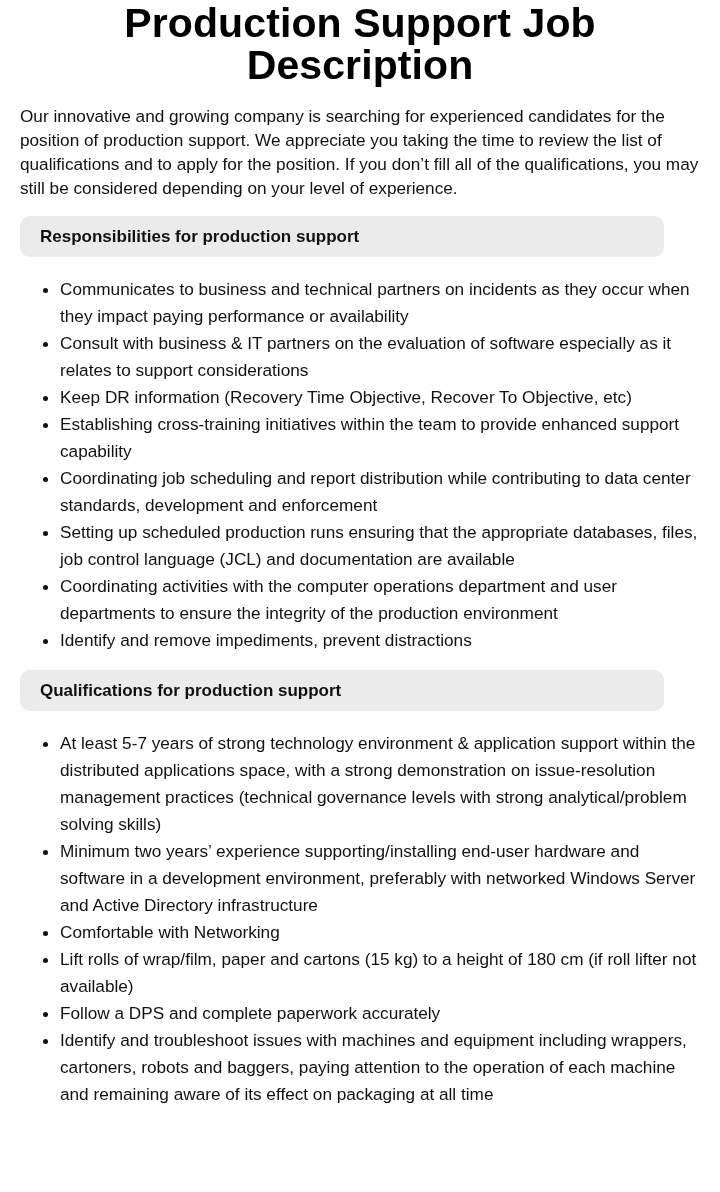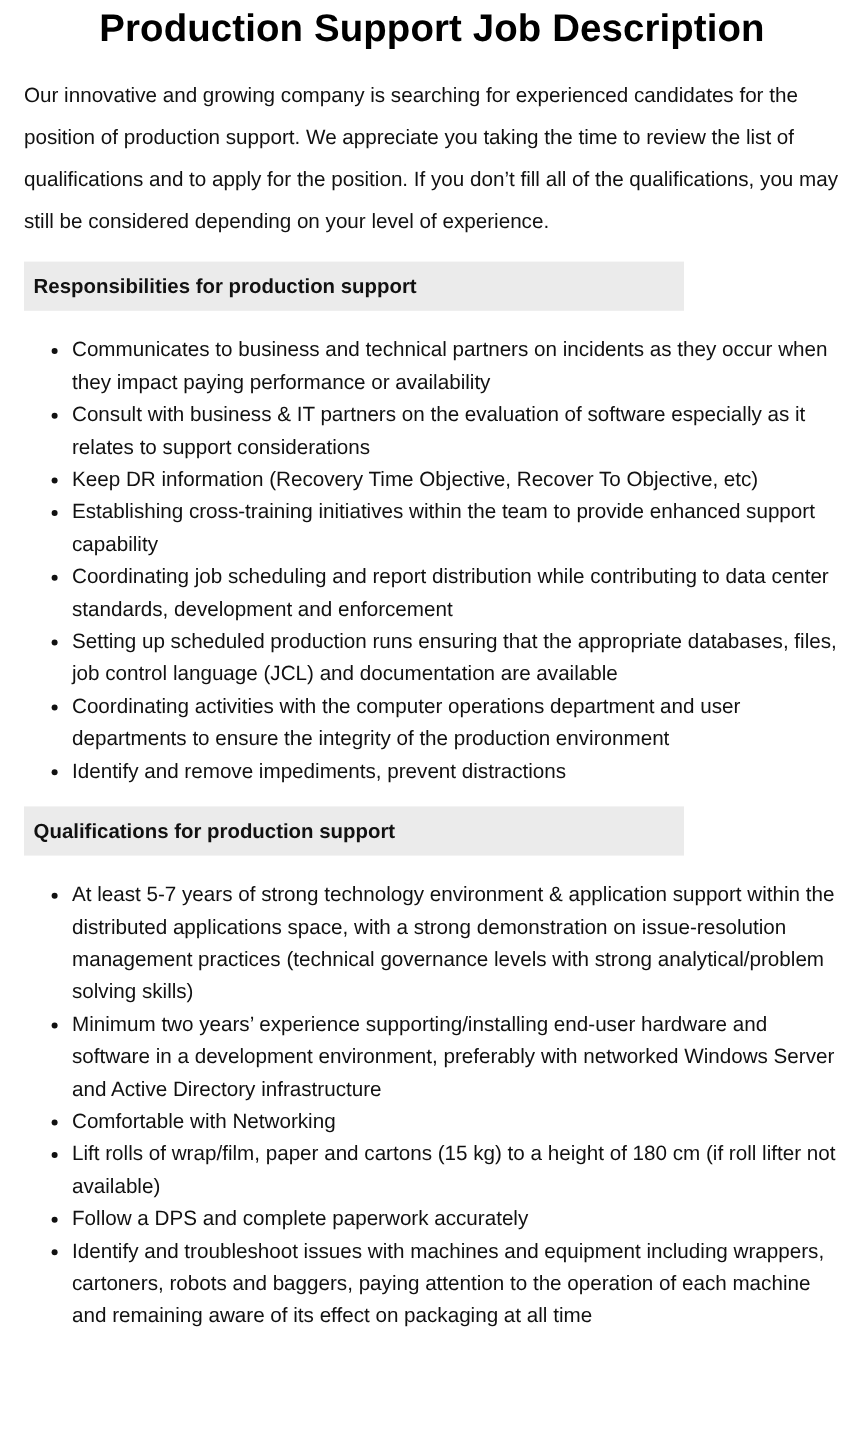--- a/index.html
+++ b/index.html
@@ -15,44 +15,45 @@
       color: #111111;
     }
     .page {
       position: relative;
       padding: 0 20px 0 20px;
     }
     h1.title {
       margin: 0;
       padding-top: 2px;
       text-align: center;
-      font-size: 32px;
+      font-size: 41px;
       font-weight: bold;
       line-height: 42px;
       letter-spacing: 0.1px;
       color: #000;
     }
     p.intro {
       margin: 18px 0 0 0;
       font-size: 17.2px;
-      line-height: 35px;
+      line-height: 24px;
       color: #111;
     }
     .section-head {
       margin-top: 16px;
-      width: 550px;
+      width: 644px;
       height: 41px;
       background: #ebebeb;
       box-sizing: border-box;
-      padding-left: 8px;
+      padding-left: 20px;
       display: flex;
       align-items: center;
       font-size: 17px;
       font-weight: bold;
       color: #111;
+      border-radius: 10px;
     }
     ul.bullets {
       margin: 19px 0 0 0;
       padding: 0 0 0 40px;
       list-style: none;
     }
     ul.bullets li {
       position: relative;
       font-size: 17.2px;
       line-height: 27px;

